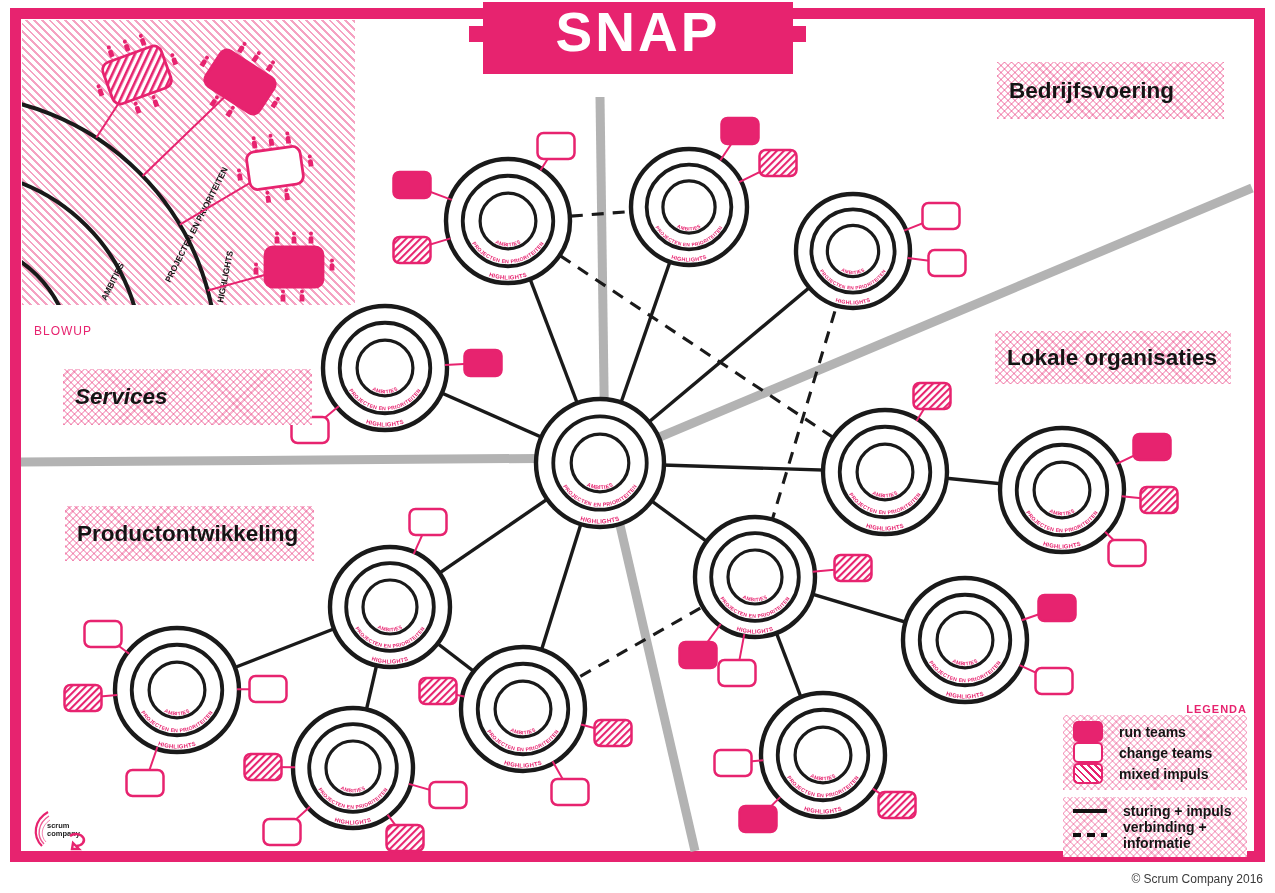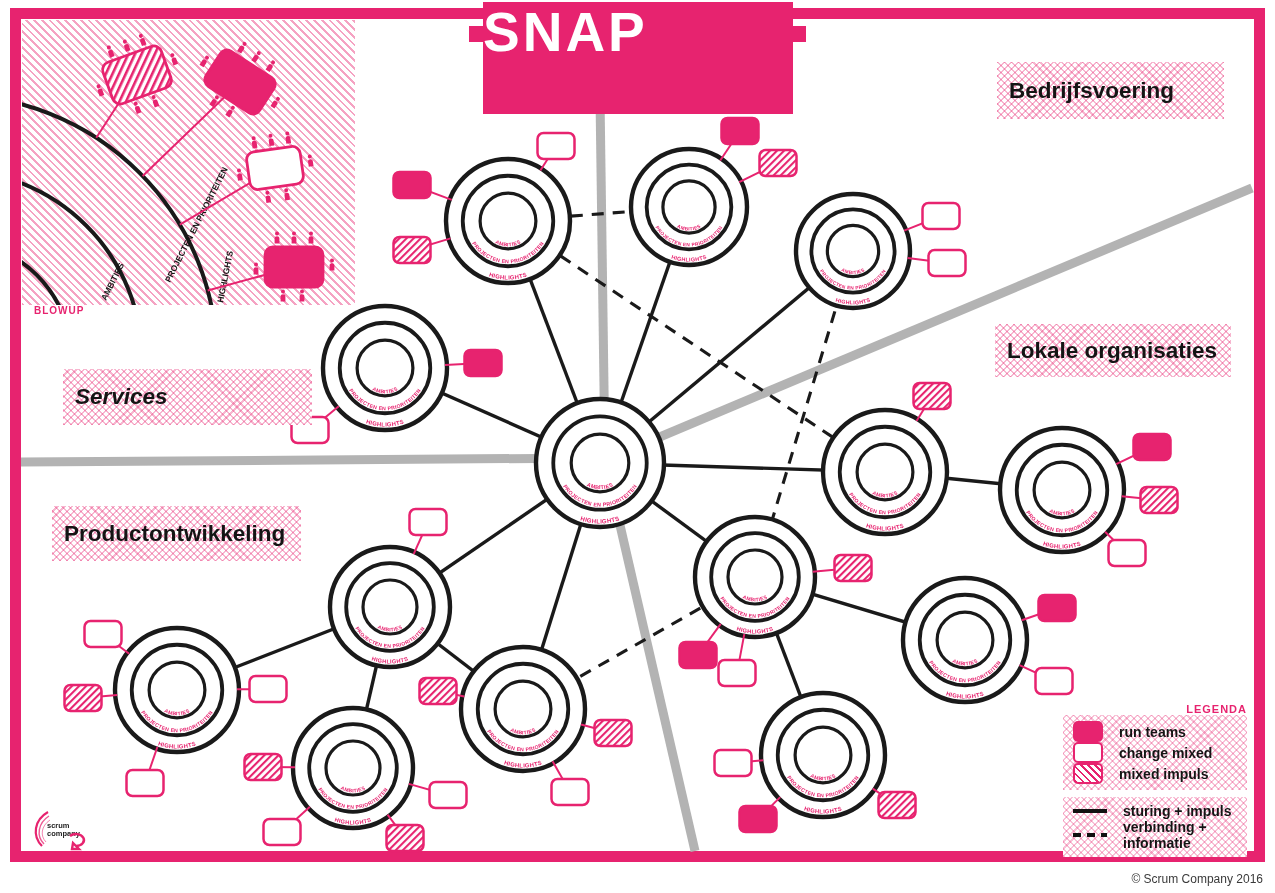--- a/index.html
+++ b/index.html
@@ -5,42 +5,42 @@
   :root{ --pink:#E7236F; --ink:#1a1a1a; --grey:#b3b3b3; }
   html,body{margin:0;padding:0;background:#fff;}
   .stage{position:relative;width:1275px;height:893px;overflow:hidden;background:#fff;
          font-family:"Liberation Sans",sans-serif;}
   .frame{position:absolute;left:10px;top:8px;width:1255px;height:854px;box-sizing:border-box;
          border:11px solid var(--pink);z-index:1;}
   #net{position:absolute;left:0;top:0;z-index:2;}
   svg text{font-family:"Liberation Sans",sans-serif;}
 
   
-  .banner{position:absolute;left:483px;top:2px;width:310px;height:112px;background:var(--pink);
-          z-index:6;color:#fff;text-align:left;}
+  .banner{position:absolute;left:483px;top:2px;width:310px;height:72px;background:var(--pink);
+          z-index:6;color:#fff;text-align:center;}
   .banner .main{font-size:55px;font-weight:bold;letter-spacing:3px;line-height:58px;margin-top:1px;}
   .banner .sub{font-size:14.5px;font-weight:bold;letter-spacing:.4px;}
   .notch{position:absolute;top:26px;width:15px;height:16px;background:var(--pink);z-index:5;}
   .notch.l{left:469px;} .notch.r{left:791px;}
 
   
   .region-label{position:absolute;z-index:3;display:flex;align-items:center;padding-left:12px;
     font-weight:bold;font-size:22.5px;color:#141414;background-color:#fff;
     background-image:
       repeating-linear-gradient(45deg, rgba(231,35,111,.33) 0 1.5px, transparent 1.5px 5px),
       repeating-linear-gradient(-45deg, rgba(231,35,111,.33) 0 1.5px, transparent 1.5px 5px);}
   #lbl-bedrijfsvoering{left:997px;top:62px;width:215px;height:57px;text-align:center;}
-  #lbl-lokale{left:995px;top:324px;width:224px;height:53px;}
+  #lbl-lokale{left:995px;top:331px;width:224px;height:53px;}
   #lbl-services{left:63px;top:369px;width:237px;height:56px;font-style:italic;}
-  #lbl-product{left:52px;top:506px;width:237px;height:55px;}
+  #lbl-product{left:65px;top:506px;width:237px;height:55px;}
 
   
   .blowup{position:absolute;left:22px;top:20px;width:333px;height:285px;z-index:4;overflow:hidden;
     background:repeating-linear-gradient(45deg, rgba(231,35,111,.42) 0 2px, #fff 2px 5.5px);}
-  .blowup-caption{position:absolute;left:34px;top:305px;z-index:4;font-size:10px;font-weight:bold;
+  .blowup-caption{position:absolute;left:34px;top:324px;z-index:4;font-size:12px;font-weight:normal;
     color:var(--pink);letter-spacing:1px;}
   .blowup svg .arc{fill:none;stroke:var(--ink);stroke-width:4;}
   .blowup .arclbl{font-size:8.5px;font-weight:bold;fill:#141414;}
   .person{fill:var(--pink);}
 
   
   .grey-line{stroke:var(--grey);stroke-width:9;stroke-linecap:butt;}
   .edge{stroke:var(--ink);stroke-width:3.4;}
   .edge.dashed{stroke-dasharray:12 9;stroke-width:3.1;}
   .ring{fill:#fff;stroke:var(--ink);}
@@ -555,21 +555,21 @@
 
   <div class="legend">
     <div class="legend-heading">LEGENDA</div>
     <div class="legend-box">
       <div class="lrow">
         <span class="swatch run"></span>
         <span class="llabel">run teams</span>
       </div>
       <div class="lrow">
         <span class="swatch change"></span>
-        <span class="llabel">change mixed</span>
+        <span class="llabel">change teams</span>
       </div>
       <div class="lrow">
         <span class="swatch mixed"></span>
         <span class="llabel">mixed impuls</span>
       </div>
     </div>
     <div class="legend-box">
       <div class="lrow">
         <span class="lsw solid"></span>
         <span class="llabel">sturing + impuls</span>

